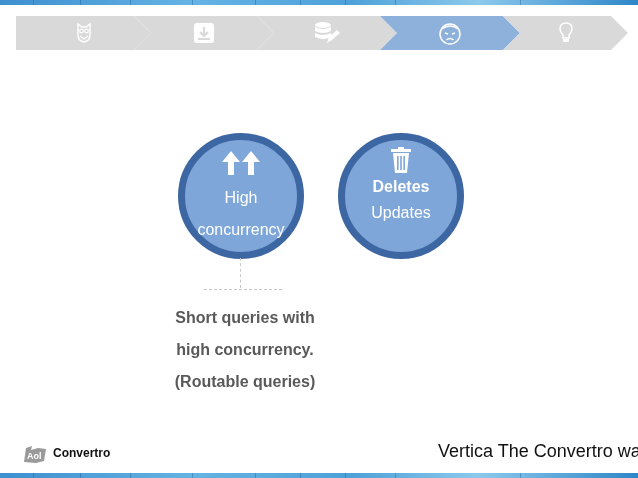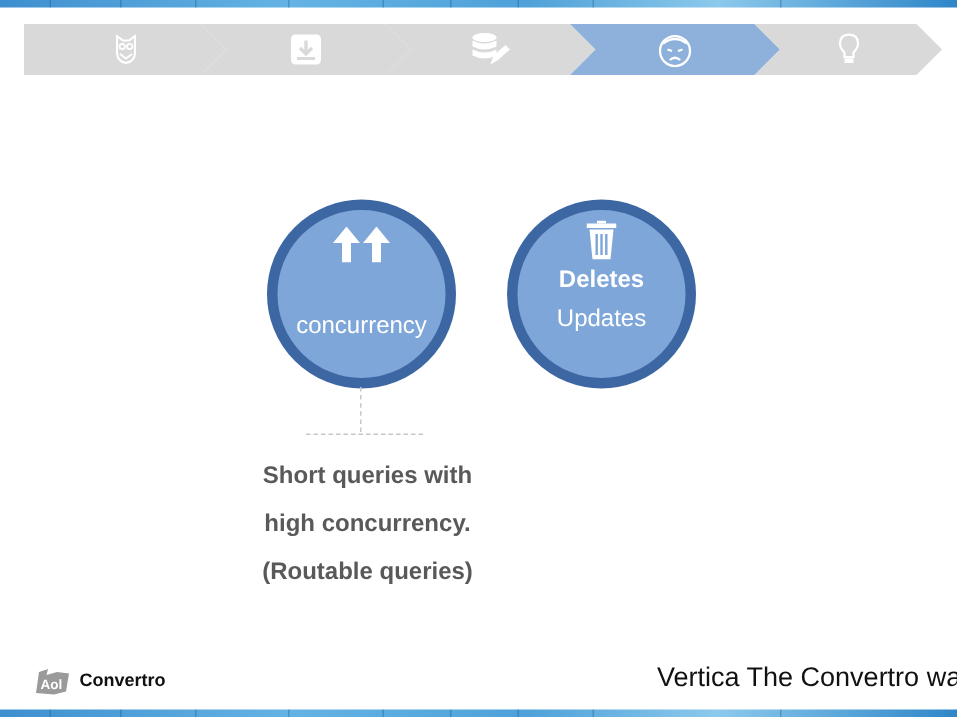--- a/index.html
+++ b/index.html
@@ -98,21 +98,22 @@
       <rect x="4" y="17" width="6" height="3" fill="#fff"></rect>
     </svg>
   </div>
 </div>
 
 <div class="circle" style="left:178px; top:133px;">
   <svg class="icon" style="top:11px;" width="38" height="24" viewBox="0 0 38 24">
     <path d="M9 0 L18 11 L12 11 L12 24 L6 24 L6 11 L0 11 Z" fill="#fff"></path>
     <path d="M29 0 L38 11 L32 11 L32 24 L26 24 L26 11 L20 11 Z" fill="#fff"></path>
   </svg>
-  <div class="label" style="top:68px;">concurrency</div>
+  <div class="label" style="top:48px;">High</div>
+  <div class="label" style="top:80px;">concurrency</div>
 </div>
 
 <div class="circle" style="left:338px; top:133px;">
   <svg class="icon" style="top:7px;" width="20" height="26" viewBox="0 0 20 26">
     <rect x="7" y="0" width="6" height="2" fill="#fff"></rect>
     <rect x="0" y="2" width="20" height="3" fill="#fff"></rect>
     <path d="M2 6 L18 6 L16 26 L4 26 Z" fill="#fff"></path>
     <rect x="6" y="9" width="1.6" height="14" fill="#7ea6d8"></rect>
     <rect x="9.2" y="9" width="1.6" height="14" fill="#7ea6d8"></rect>
     <rect x="12.4" y="9" width="1.6" height="14" fill="#7ea6d8"></rect>

